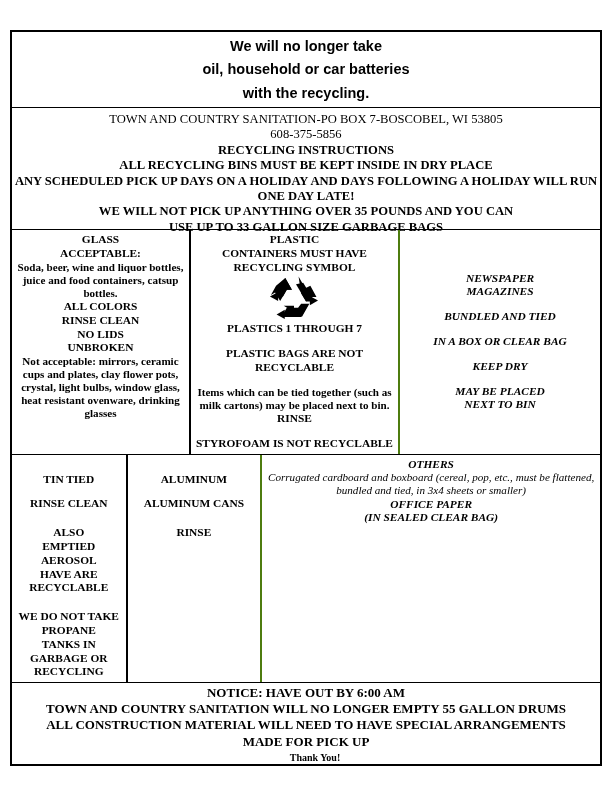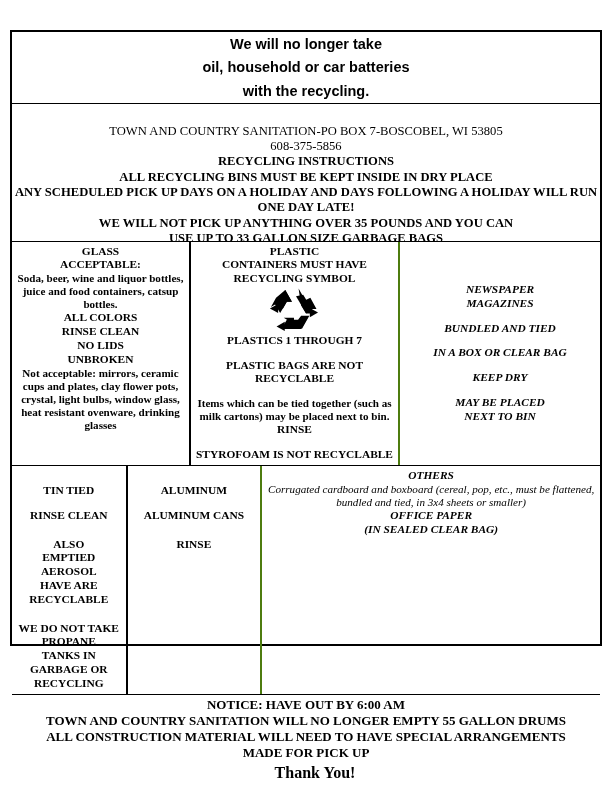--- a/index.html
+++ b/index.html
@@ -14,21 +14,21 @@
     font-family: "Liberation Serif", "DejaVu Serif", serif;
     color: #000000;
     overflow: hidden;
   }
 
   .page {
     position: absolute;
     left: 10px;
     top: 30px;
     width: 592px;
-    height: 616px;
+    height: 736px;
     box-sizing: border-box;
     border: 2px solid #000000;
     display: flex;
     flex-direction: column;
   }
 
   
   .banner {
     height: 96px;
     box-sizing: border-box;
@@ -46,21 +46,20 @@
 
   
   .instructions {
     height: 122px;
     box-sizing: border-box;
     border-bottom: 1.5px solid #000000;
     padding-top: 4px;
     text-align: center;
     font-size: 12.6px;
     line-height: 1.22;
-    margin-top: 16px;
   }
   .instructions .plain { font-weight: normal; }
   .instructions .strong { font-weight: bold; }
 
   
   .grid-mid {
     height: 247px;
     display: flex;
     box-sizing: border-box;
     border-bottom: 1.5px solid #000000;
@@ -111,21 +110,21 @@
   
   .footer {
     height: 86px;
     box-sizing: border-box;
     padding-top: 2px;
     text-align: center;
     font-weight: bold;
     font-size: 13px;
     line-height: 1.24;
   }
-  .footer .thanks { font-size: 16px; margin-top: 2px; padding-left: 18px; }
+  .footer .thanks { font-size: 10px; margin-top: 2px; padding-left: 18px; }
 </style>
 </head>
 <body>
 
 <div class="page">
 
   <div class="banner">
     <div class="bline">We will no longer take</div>
     <div class="bline">oil, household or car batteries</div>
     <div class="bline">with the recycling.</div>

